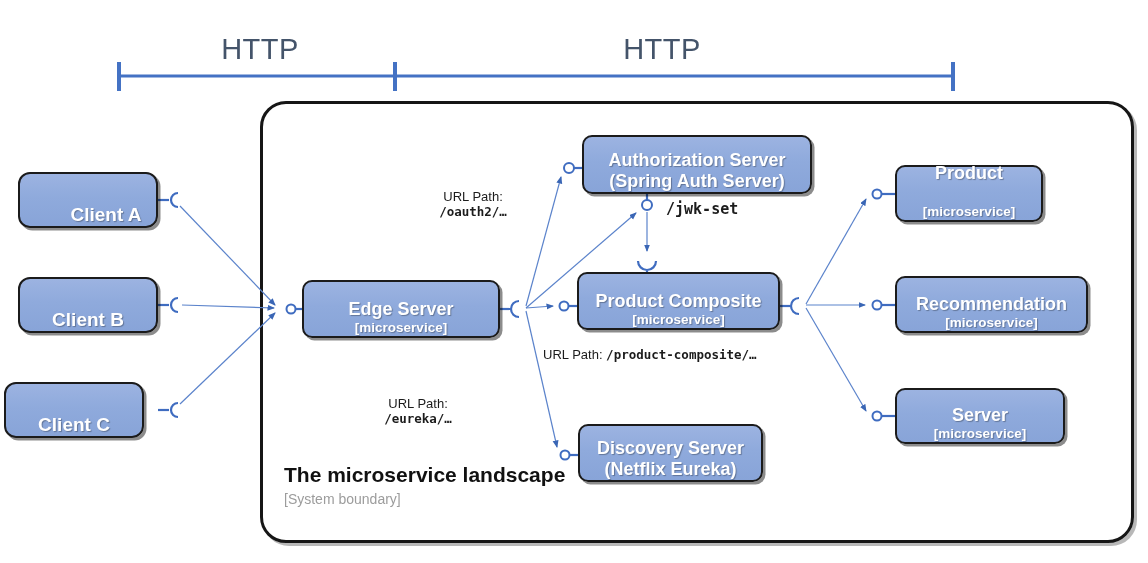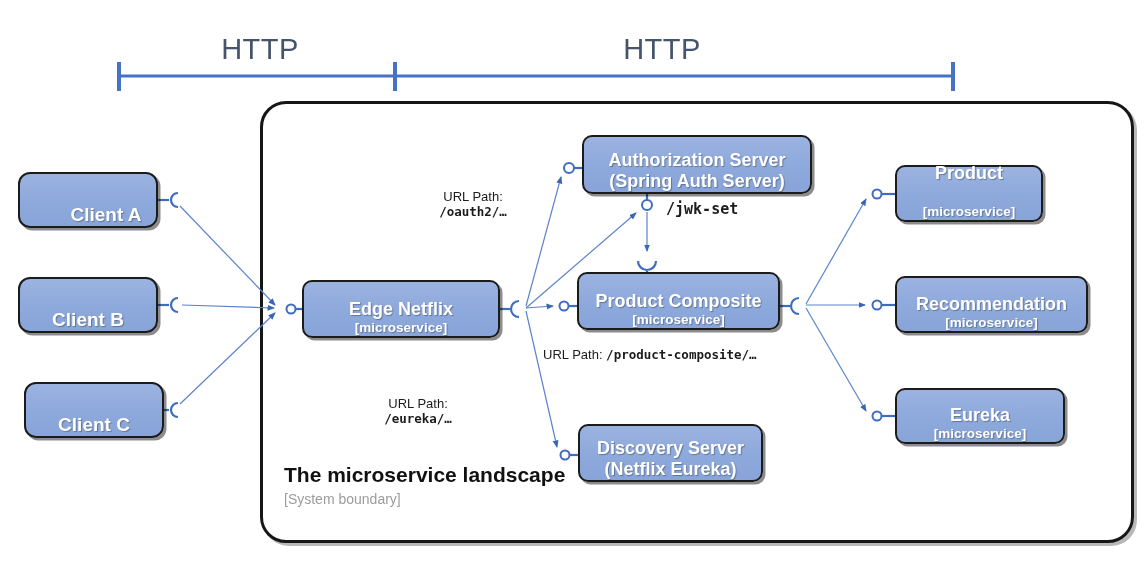--- a/index.html
+++ b/index.html
@@ -115,26 +115,26 @@
       <circle cx="877" cy="416" r="4.5"></circle>
     </g>
   </svg>
 
   <div class="node client" style="left:18px;top:172px;width:140px;height:56px;padding-left:36px;">
     <span>Client A</span>
   </div>
   <div class="node client" style="left:18px;top:277px;width:140px;height:56px;">
     <span>Client B</span>
   </div>
-  <div class="node client" style="left:24px;top:382px;width:140px;height:56px;">
+  <div class="node client" style="left:4px;top:382px;width:140px;height:56px;">
     <span>Client C</span>
   </div>
 
   <div class="node" style="left:302px;top:280px;width:198px;height:58px;">
-    <span class="node-title">Edge Netflix</span>
+    <span class="node-title">Edge Server</span>
     <span class="node-sub-small">[microservice]</span>
   </div>
 
   <div class="node" style="left:582px;top:135px;width:230px;height:59px;">
     <span class="node-title">Authorization Server</span>
     <span class="node-sub-large">(Spring Auth Server)</span>
   </div>
 
   <div class="node" style="left:577px;top:272px;width:203px;height:58px;">
     <span class="node-title">Product Composite</span>
@@ -150,21 +150,21 @@
     <span class="node-title">Product</span>
     <span class="node-sub-small">[microservice]</span>
   </div>
 
   <div class="node" style="left:895px;top:276px;width:193px;height:57px;">
     <span class="node-title">Recommendation</span>
     <span class="node-sub-small">[microservice]</span>
   </div>
 
   <div class="node" style="left:895px;top:388px;width:170px;height:56px;">
-    <span class="node-title">Eureka</span>
+    <span class="node-title">Server</span>
     <span class="node-sub-small">[microservice]</span>
   </div>
 
   <div class="pathlabel" style="left:418px;top:189px;width:110px;">
     <span class="plain">URL Path:</span>
     <span class="mono">/oauth2/…</span>
   </div>
 
   <div class="jwk" style="left:666px;top:200px;">/jwk-set</div>
 

